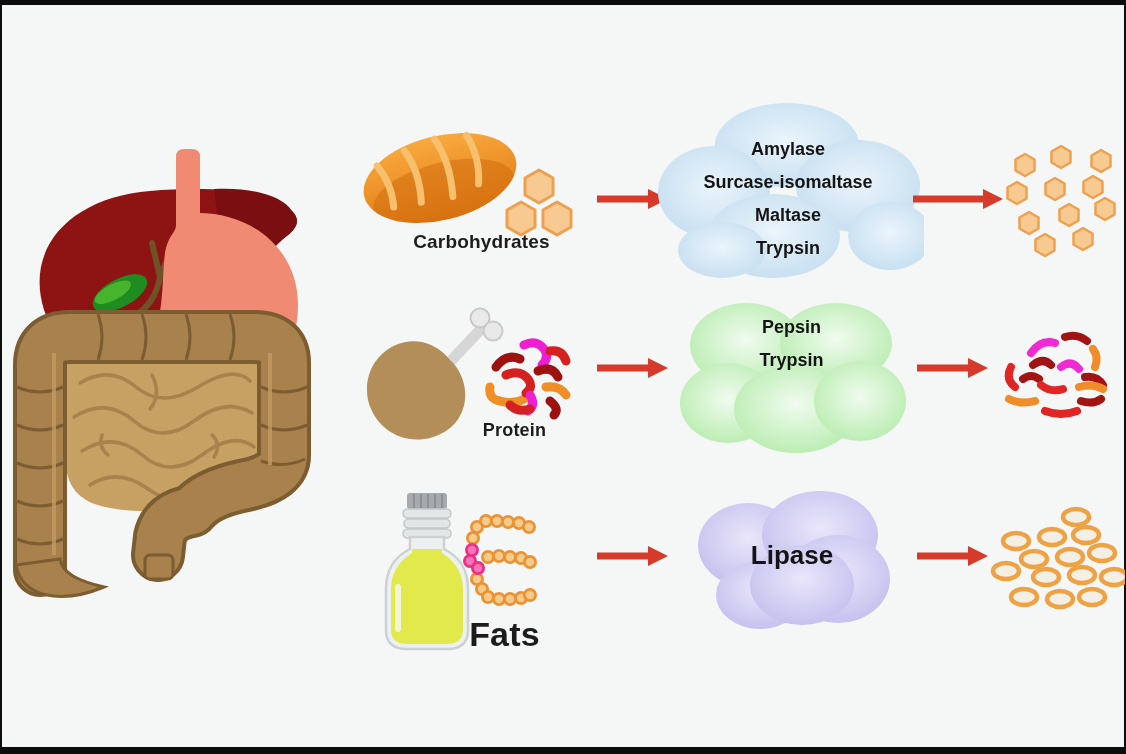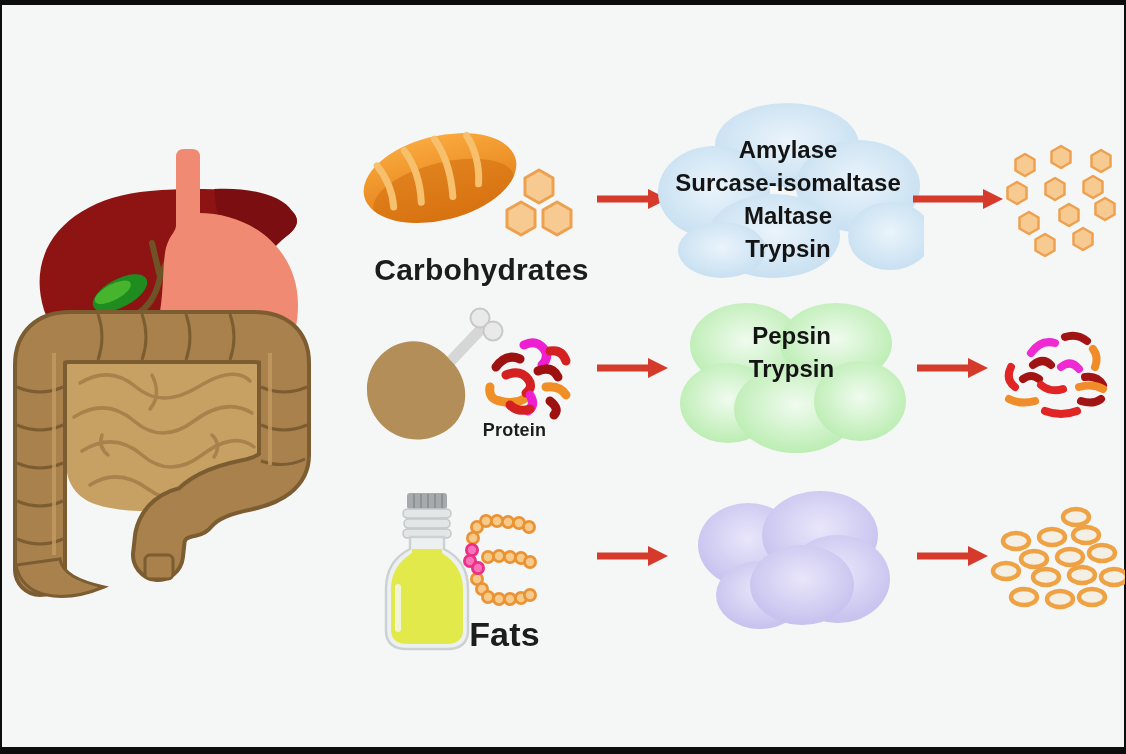--- a/index.html
+++ b/index.html
@@ -4,21 +4,21 @@
 <style>
   html,body{margin:0;padding:0;background:#0d0d0d;}
   .stage{position:relative;width:1126px;height:754px;background:#0d0d0d;overflow:hidden;
          font-family:"Liberation Sans",sans-serif;}
   .canvas{position:absolute;left:2px;top:5px;width:1122px;height:742px;background:#f5f6f6;}
   .abs{position:absolute;}
   .food-label{font-weight:700;color:#1c1c1c;text-align:center;letter-spacing:0.2px;}
   .cloud-wrap{position:absolute;}
   .cloud-wrap svg{position:absolute;left:0;top:0;}
   .cloud-text{position:absolute;left:0;width:100%;text-align:center;font-weight:700;color:#141414;}
-  .cloud-text .line{display:block;font-size:24px;line-height:33px;white-space:nowrap;}
+  .cloud-text .line{display:block;font-size:18px;line-height:33px;white-space:nowrap;}
   .cloud-text.big .line{font-size:26px;}
 </style>
 </head>
 <body>
 
 <div class="stage">
 <div class="canvas">
 
   <svg class="abs" style="left:0;top:120px" width="335" height="565" viewBox="0 0 335 565">
 
@@ -118,21 +118,21 @@
   </svg>
 
   <svg class="abs" style="left:498px;top:160px" width="78" height="78" viewBox="0 0 78 78">
     <g fill="#f7ca92" stroke="#eda14f" stroke-width="3" stroke-linejoin="round">
       <path d="M 39 5 L 53 13 L 53 30 L 39 38 L 25 30 L 25 13 Z"></path>
       <path d="M 21 37 L 35 45 L 35 62 L 21 70 L 7 62 L 7 45 Z"></path>
       <path d="M 57 37 L 71 45 L 71 62 L 57 70 L 43 62 L 43 45 Z"></path>
     </g>
   </svg>
 
-  <div class="abs food-label" style="left:352px;top:248px;width:255px;font-size:30px;">Carbohydrates</div>
+  <div class="abs food-label" style="left:352px;top:226px;width:255px;font-size:19px;">Carbohydrates</div>
 
   <svg class="abs" style="left:592px;top:180px" width="76" height="28">
     <line x1="3" y1="14" x2="57" y2="14" stroke="#d63a2b" stroke-width="7"></line>
     <polygon points="54,4 74,14 54,24" fill="#d63a2b"></polygon>
   </svg>
 
   <div class="cloud-wrap" style="left:650px;top:95px;width:272px;height:182px;">
     <svg width="272" height="182" viewBox="0 0 272 182">
       <defs>
         <radialGradient id="gBlue" cx="0.5" cy="0.45" r="0.75">
@@ -220,21 +220,21 @@
         </radialGradient>
       </defs>
       <g fill="url(#gGreen)">
         <ellipse cx="72" cy="52" rx="56" ry="42"></ellipse>
         <ellipse cx="162" cy="50" rx="56" ry="40"></ellipse>
         <ellipse cx="54" cy="110" rx="48" ry="40"></ellipse>
         <ellipse cx="122" cy="116" rx="62" ry="44"></ellipse>
         <ellipse cx="186" cy="108" rx="46" ry="40"></ellipse>
       </g>
     </svg>
-    <div class="cloud-text" style="top:26px;">
+    <div class="cloud-text" style="top:18px;">
       <span class="line">Pepsin</span>
       <span class="line">Trypsin</span>
     </div>
   </div>
 
   <svg class="abs" style="left:912px;top:349px" width="76" height="28">
     <line x1="3" y1="14" x2="57" y2="14" stroke="#d63a2b" stroke-width="7"></line>
     <polygon points="54,4 74,14 54,24" fill="#d63a2b"></polygon>
   </svg>
 
@@ -325,20 +325,23 @@
         </radialGradient>
       </defs>
       <g fill="url(#gPurple)">
         <ellipse cx="58" cy="62" rx="50" ry="42"></ellipse>
         <ellipse cx="130" cy="52" rx="58" ry="44"></ellipse>
         <ellipse cx="148" cy="96" rx="52" ry="44"></ellipse>
         <ellipse cx="70" cy="112" rx="44" ry="34"></ellipse>
         <ellipse cx="112" cy="102" rx="52" ry="40"></ellipse>
       </g>
     </svg>
+    <div class="cloud-text big" style="top:56px;">
+      <span class="line">Lipase</span>
+    </div>
   </div>
 
   <svg class="abs" style="left:912px;top:537px" width="76" height="28">
     <line x1="3" y1="14" x2="57" y2="14" stroke="#d63a2b" stroke-width="7"></line>
     <polygon points="54,4 74,14 54,24" fill="#d63a2b"></polygon>
   </svg>
 
   <svg class="abs" style="left:988px;top:500px" width="135" height="115" viewBox="0 0 135 115">
     <defs>
           <ellipse id="drop" rx="13" ry="8"></ellipse>

